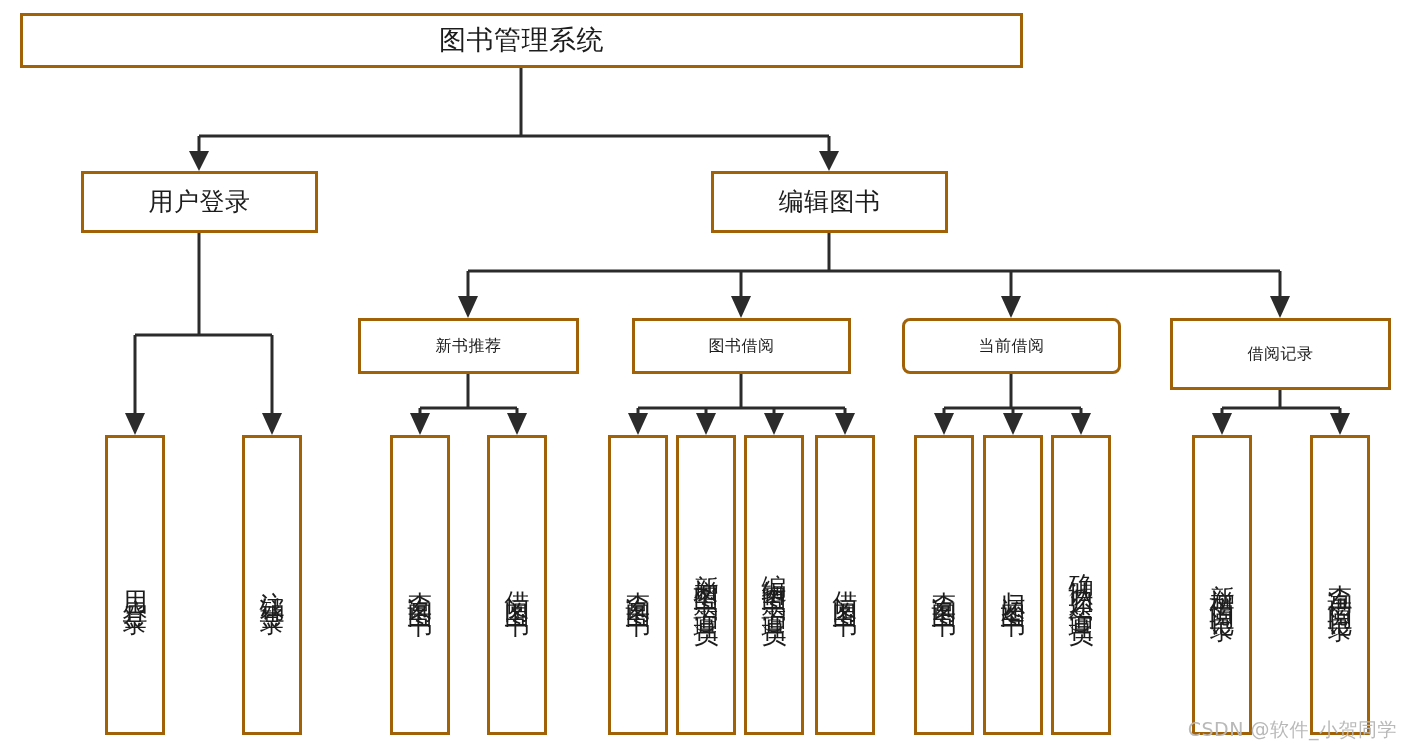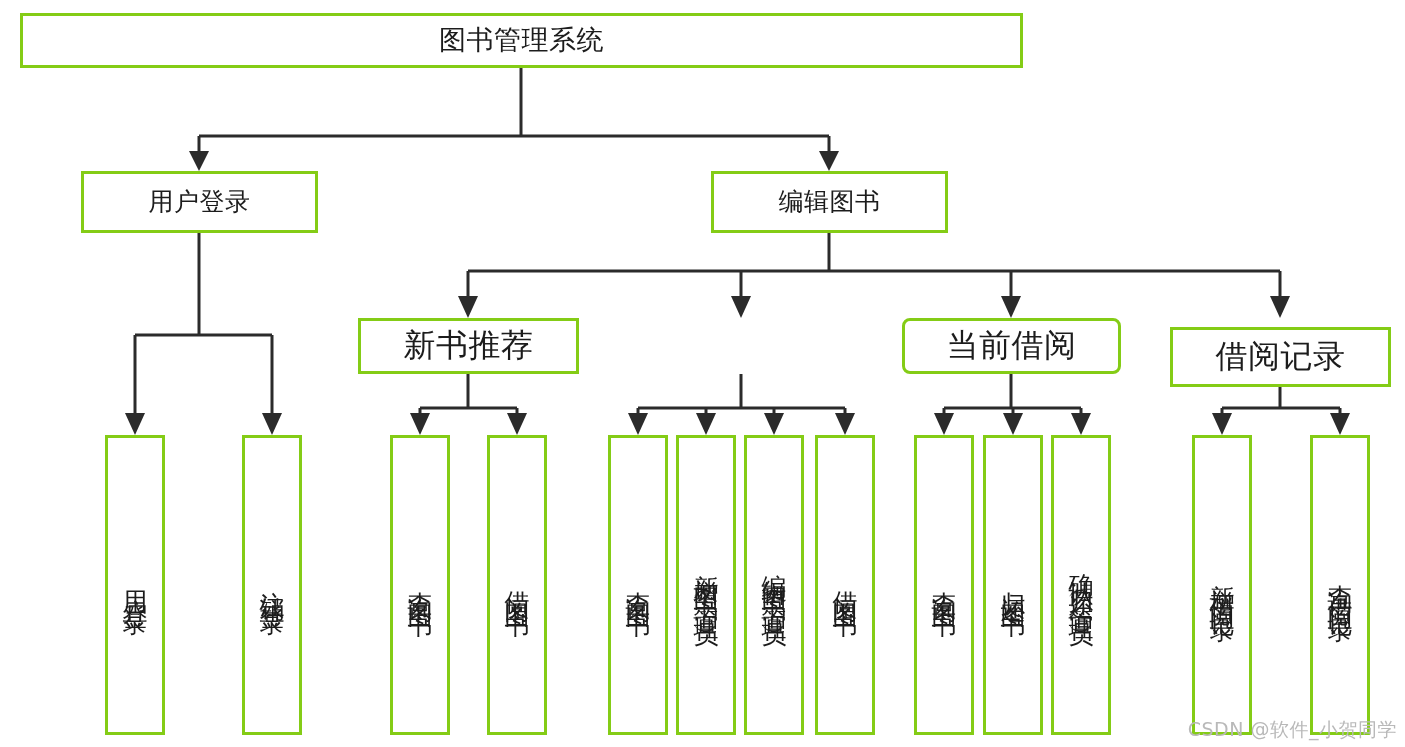--- a/index.html
+++ b/index.html
@@ -35,41 +35,41 @@
   }
   #connectors polygon.arrow-head {
     fill: #2b2b2b;
     stroke: none;
   }
 
   
   .node {
     position: absolute;
     box-sizing: border-box;
-    border: 3px solid #84cc16;
+    border: 3px solid #a16207;
     background: #ffffff;
     display: flex;
     align-items: center;
     justify-content: center;
     color: #1c1c1c;
   }
   .node .label {
     display: block;
     line-height: 1.06;
     letter-spacing: 0.5px;
   }
   
   .node.horiz .label {
     writing-mode: horizontal-tb;
     text-align: center;
     white-space: nowrap;
   }
   .node.root .label   { font-size: 27px; }
   .node.level2 .label { font-size: 25px; }
-  .node.level3 .label { font-size: 32px; }
+  .node.level3 .label { font-size: 16px; }
 
   
   .node.vert {
     align-items: center;
     justify-content: center;
     padding: 4px 0;
   }
   .node.vert .label {
     writing-mode: vertical-rl;
     text-orientation: upright;
@@ -168,24 +168,27 @@
   <div class="node horiz level2" style="left:81px; top:171px; width:237px; height:62px;">
     <span class="label">用户登录</span>
   </div>
   <div class="node horiz level2" style="left:711px; top:171px; width:237px; height:62px;">
     <span class="label">编辑图书</span>
   </div>
 
   <div class="node horiz level3" style="left:358px; top:318px; width:221px; height:56px;">
     <span class="label">新书推荐</span>
   </div>
+  <div class="node horiz level3" style="left:632px; top:318px; width:219px; height:56px;">
+    <span class="label">图书借阅</span>
+  </div>
   <div class="node horiz level3" style="left:902px; top:318px; width:219px; height:56px;border-radius:8px;">
     <span class="label">当前借阅</span>
   </div>
-  <div class="node horiz level3" style="left:1170px; top:318px; width:221px; height:60px;margin-top:9px;">
+  <div class="node horiz level3" style="left:1170px; top:318px; width:221px; height:72px;">
     <span class="label">借阅记录</span>
   </div>
 
   <div class="node vert" style="left:105px; top:435px; width:60px; height:300px;">
     <span class="label">用户登录</span>
   </div>
   <div class="node vert" style="left:242px; top:435px; width:60px; height:300px;">
     <span class="label">注销登录</span>
   </div>
 

